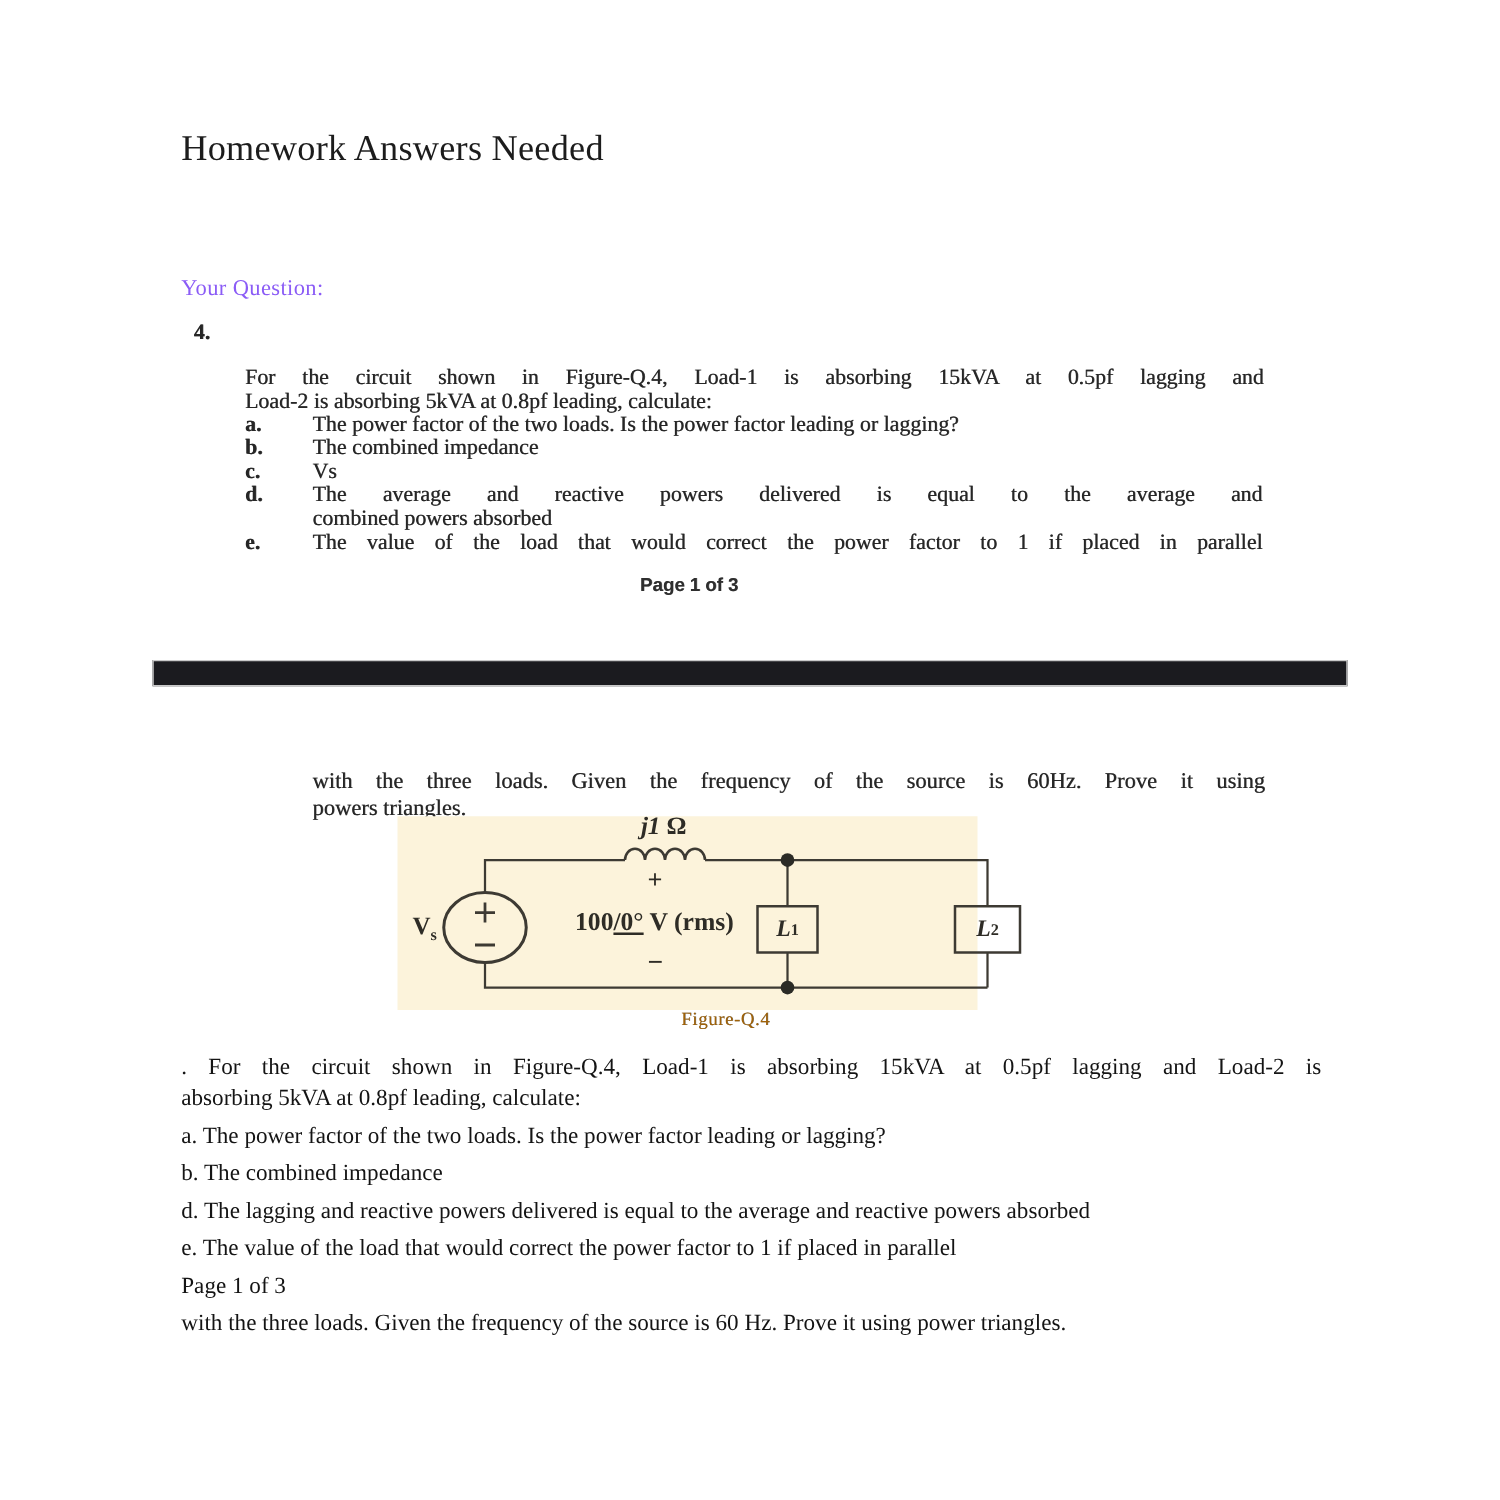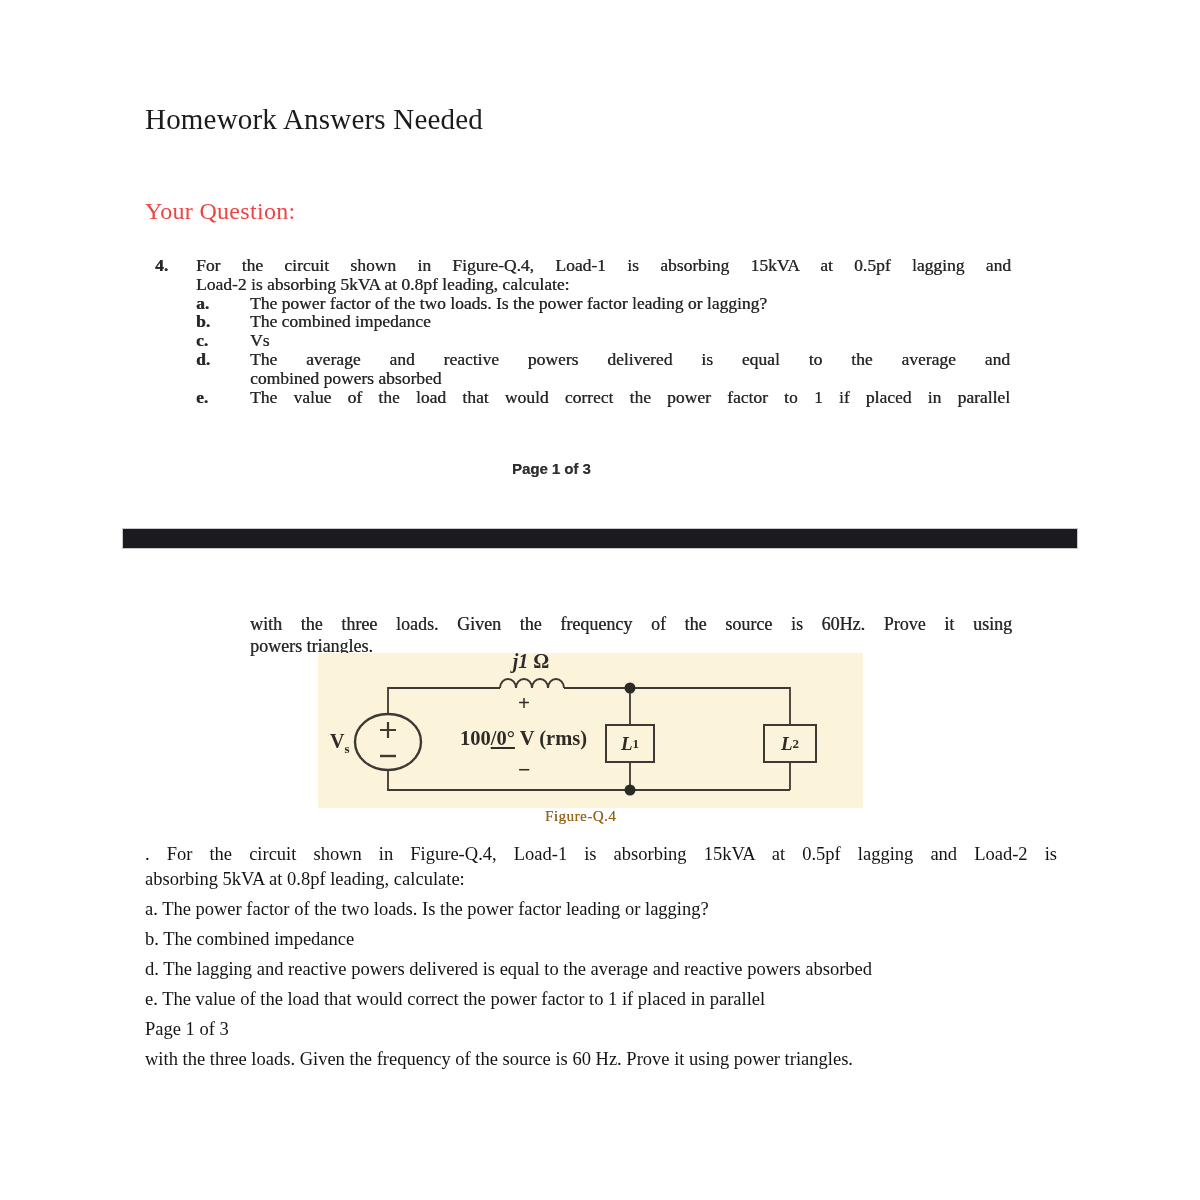--- a/index.html
+++ b/index.html
@@ -3,28 +3,28 @@
 <meta charset="utf-8">
 <style>
   html,body{margin:0;padding:0;}
   body{width:1200px;height:1200px;background:#ffffff;position:relative;
        font-family:"Liberation Serif","DejaVu Serif",serif;}
   .abs{position:absolute;}
 
   
   .title{left:145px;top:97px;width:930px;font-size:29px;line-height:45px;
          color:#1c1c1c;letter-spacing:.2px;}
-  .section-label{left:145px;top:198px;font-size:24px;color:#ef4444;letter-spacing:.3px;}
+  .section-label{left:145px;top:220px;font-size:18px;color:#8b5cf6;letter-spacing:.3px;}
 
   
   .qscan{left:155px;top:256px;width:858px;font-size:17.5px;line-height:18.8px;
          color:#262626;text-shadow:.4px 0 0 rgba(38,38,38,.75);}
   .qrow{display:flex;}
   .qnum{width:41px;font-weight:700;flex:0 0 41px;}
-  .qbody{width:815px;}
+  .qbody{width:815px;margin-top:36px;}
   .irow{display:flex;}
   .ilet{width:54px;flex:0 0 54px;font-weight:700;}
   .itxt{width:760px;}
   .jline{text-align:justify;text-align-last:justify;}
 
   
   .pageind{left:512px;top:460px;font-family:"Liberation Sans","DejaVu Sans",sans-serif;
            font-size:15px;color:#2e2e2e;font-weight:600;
            text-shadow:.3px 0 0 rgba(46,46,46,.6);}
   .pageind span{margin-right:4px;}
@@ -32,21 +32,21 @@
 
   
   .bar{left:122px;top:528px;width:954px;height:19px;background:#1b1b1f;
        border:1px solid #c9c9c9;}
 
   
   .scan2{left:250px;top:613px;width:762px;font-size:18px;line-height:22px;
          color:#262626;text-shadow:.4px 0 0 rgba(38,38,38,.7);}
 
   
-  .panel{left:318px;top:653px;width:545px;height:155px;background:#fcf3db;}
+  .panel{left:318px;top:653px;width:464px;height:155px;background:#fcf3db;}
   .panel .lbl{position:absolute;color:#2e2c26;font-weight:700;}
   .lbl-ind{left:167px;top:-3px;width:92px;text-align:center;font-size:20px;font-style:italic;}
   .lbl-ind .ohm{font-style:normal;}
   .lbl-plus{left:200px;top:38px;font-size:21px;font-weight:700;}
   .lbl-voltage{left:142px;top:74px;font-size:20.5px;white-space:nowrap;}
   .lbl-voltage .angle{text-decoration:underline;}
   .lbl-minus{left:200px;top:104px;font-size:22px;}
   .lbl-vs{left:12px;top:77px;font-size:20px;}
   .lbl-vs sub,.lbl-box sub{font-size:13px;}
   .lbl-box{display:flex;align-items:center;justify-content:center;font-size:19px;font-style:italic;}

